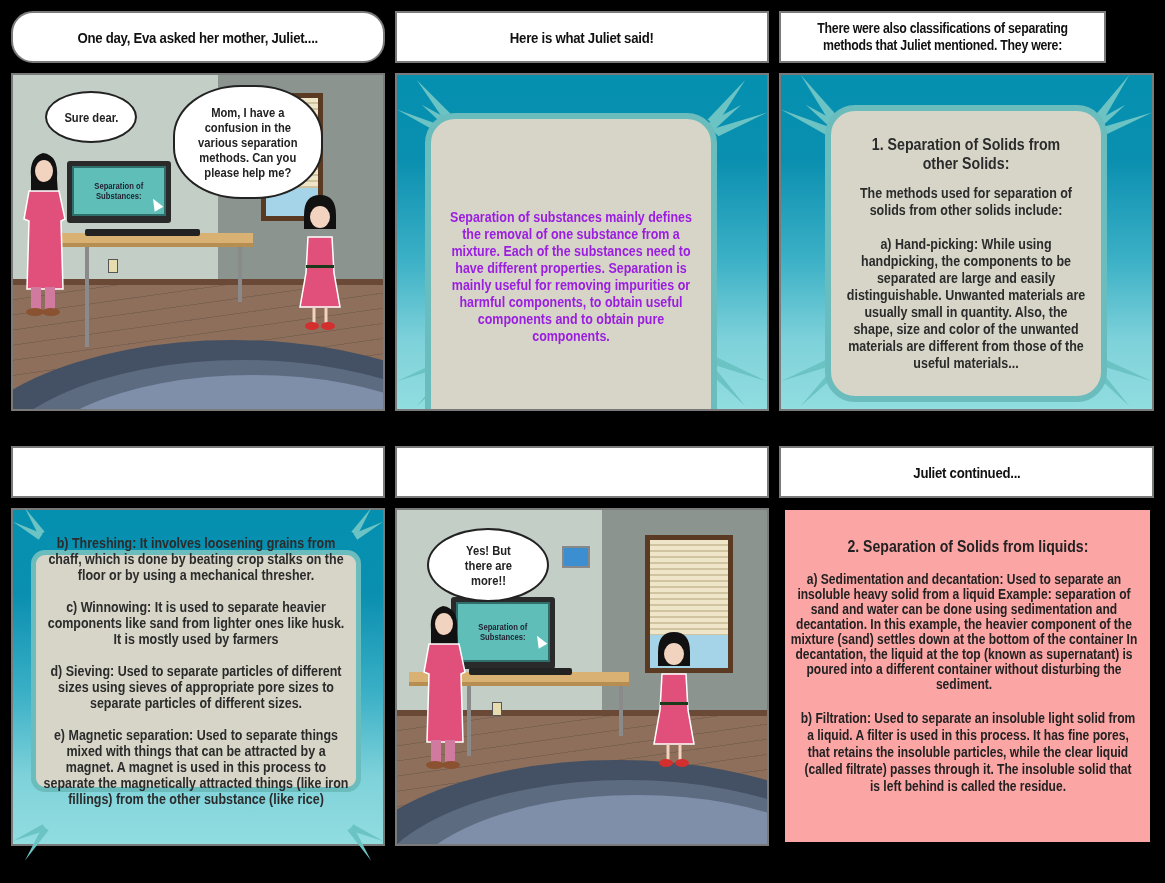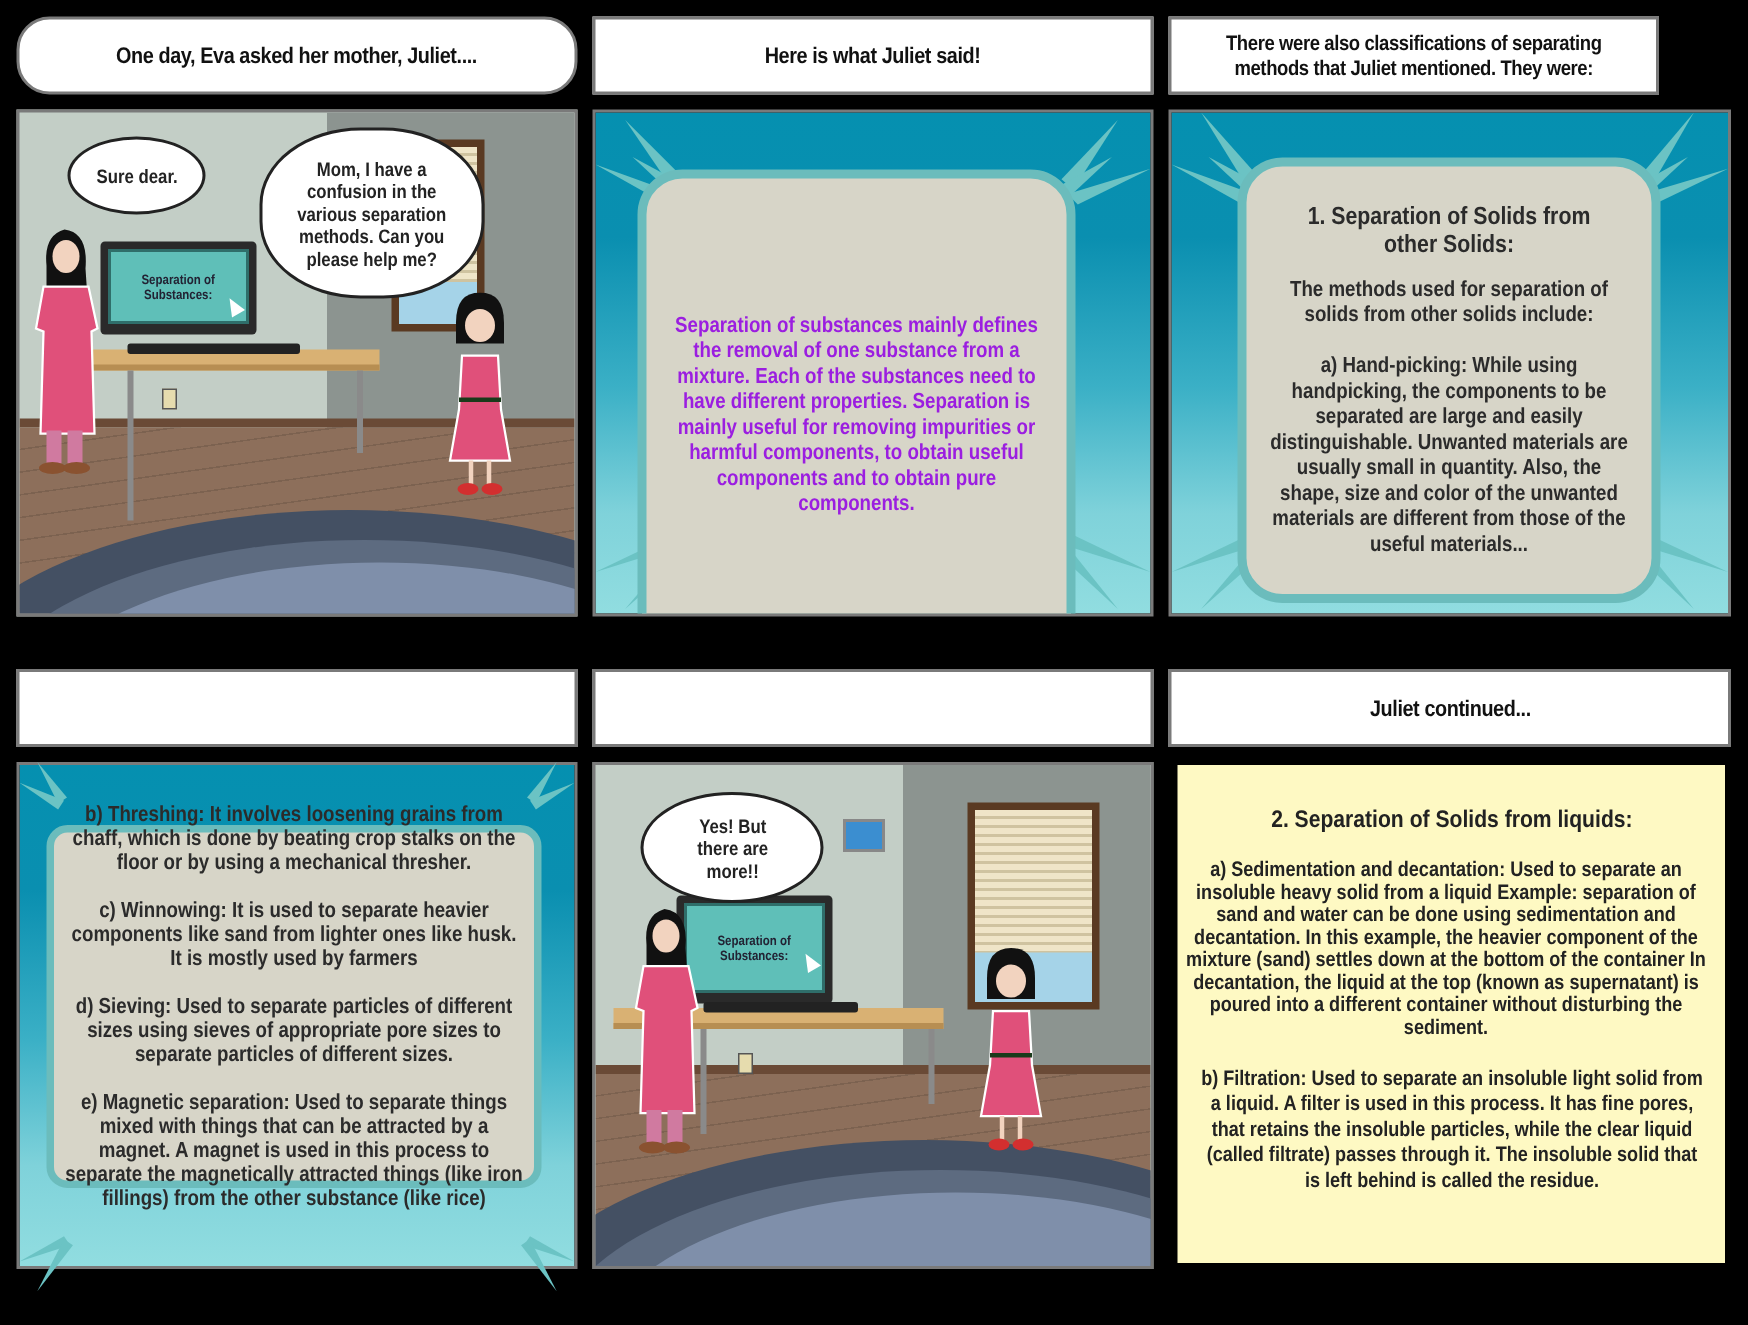--- a/index.html
+++ b/index.html
@@ -45,21 +45,21 @@
   .cursor { position: absolute; width: 0; height: 0; border-left: 5px solid transparent; border-right: 5px solid transparent; border-bottom: 12px solid #fff; transform: rotate(-30deg); }
   .keyboard { position: absolute; background: #222; border-radius: 2px; }
   .desk { position: absolute; background: #d9b173; border-bottom: 4px solid #b78e52; }
   .leg { position: absolute; width: 4px; background: #8a8a8a; }
   .outlet { position: absolute; width: 10px; height: 14px; background: #e6dcae; border: 1px solid #555; }
   .window { position: absolute; background: #5a3a22; }
   .window .pane { position: absolute; left: 5px; right: 5px; top: 5px; bottom: 5px; background: #a5d3e8; }
   .window .blinds { position: absolute; left: 5px; right: 5px; top: 5px;
     background: repeating-linear-gradient(to bottom, #efe5c8 0 4px, #cfc3a0 4px 6px); }
   .person { position: absolute; }
-  .dark-panel { background: #fef9c3; border: none; }
+  .dark-panel { background: #fca5a5; border: none; }
   .dark-panel .txt { position: absolute; left: 14px; right: 14px; text-align: center; font-weight: bold; color: #222; }
 </style>
 </head>
 <body>
 
 <div class="title-box" style="left:11px;top:11px;width:374px;height:52px;border-radius:22px;">
     <span>One day, Eva asked her mother, Juliet....</span>
   </div>
 <div class="title-box" style="left:395px;top:11px;width:374px;height:52px;">
     <span>Here is what Juliet said!</span>

